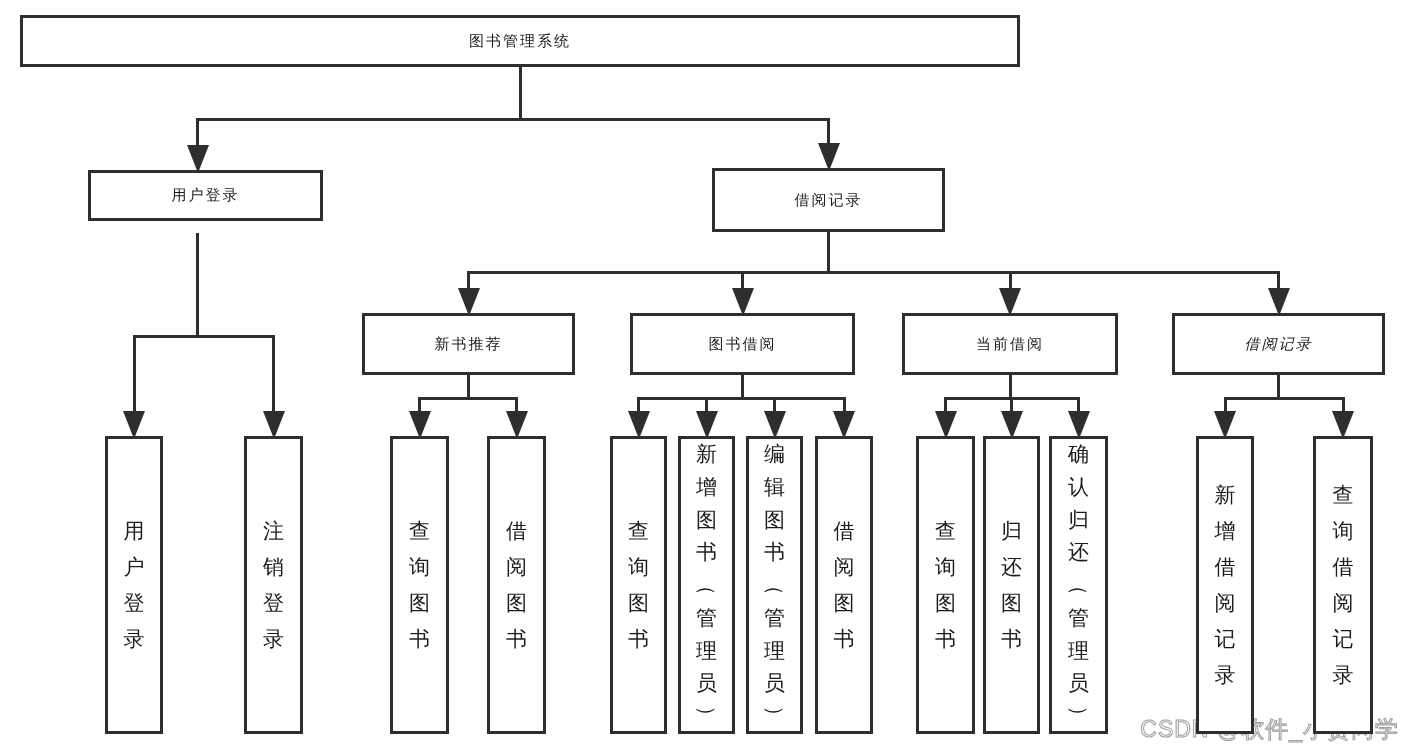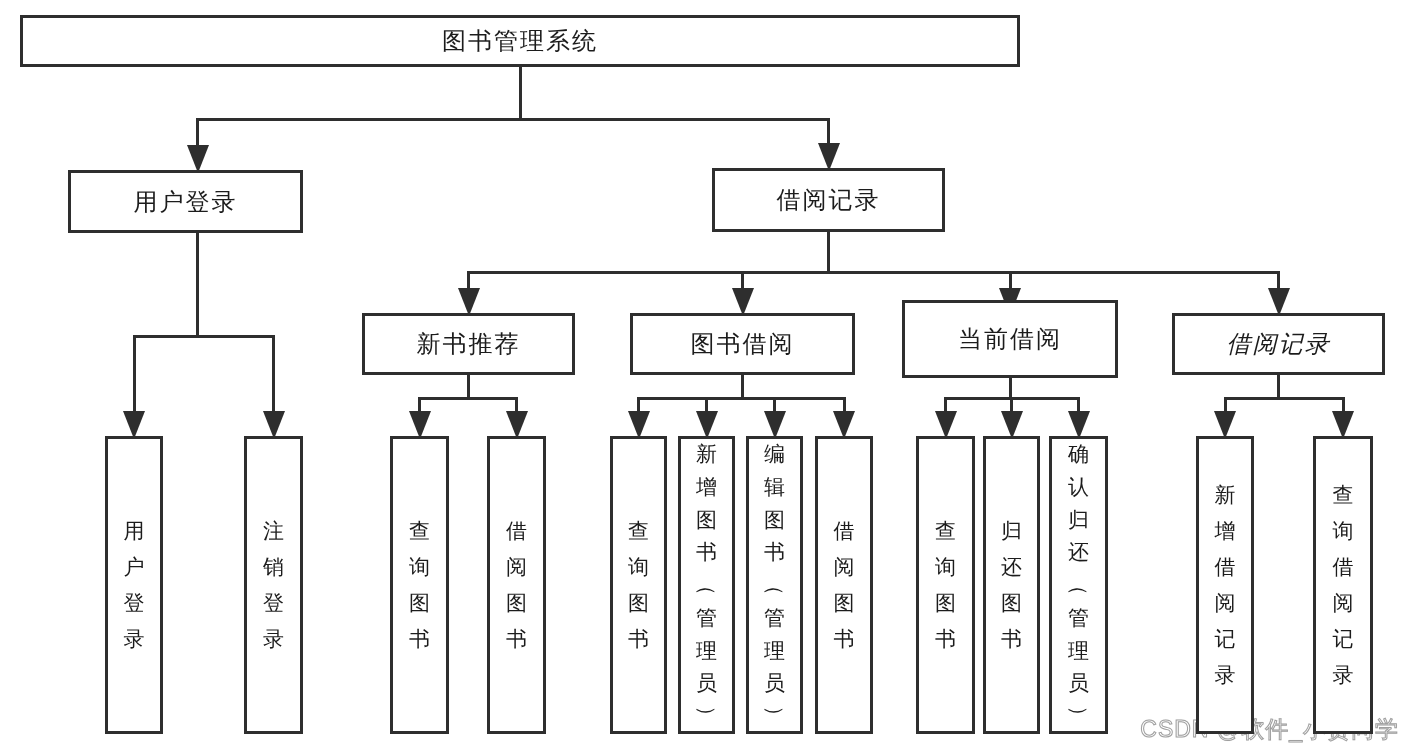--- a/index.html
+++ b/index.html
@@ -1,20 +1,20 @@
 <!DOCTYPE html>
 <html><head>
 <meta charset="utf-8">
 <style>
   html,body{margin:0;padding:0;background:#ffffff;}
   body{font-family:"Liberation Sans","DejaVu Sans",sans-serif;}
   #canvas{position:relative;width:1405px;height:747px;background:#ffffff;overflow:hidden;}
   .box{position:absolute;border:3px solid #2e2e2e;background:#ffffff;box-sizing:border-box;
        display:flex;align-items:center;justify-content:center;}
-  .hlabel{font-size:24px;color:#1c1c1c;letter-spacing:2px;white-space:nowrap;}
+  .hlabel{font-size:15px;color:#1c1c1c;letter-spacing:2px;white-space:nowrap;}
   .vlabel{display:flex;flex-direction:column;align-items:center;justify-content:center;width:100%;height:100%;}
   .vchar{font-size:21px;line-height:22px;height:22px;color:#1c1c1c;display:block;}
   .rot{transform:rotate(90deg);}
   .line{position:absolute;background:#2e2e2e;}
   .arrow{position:absolute;width:0;height:0;
          border-left:11px solid transparent;border-right:11px solid transparent;
          border-top:28px solid #2e2e2e;}
   #watermark{position:absolute;right:6px;bottom:2px;font-size:23px;letter-spacing:1px;
              color:#ffffff;-webkit-text-stroke:1px #9f9f9f;text-shadow:0 0 1px #bbbbbb;white-space:nowrap;}
 </style>
@@ -23,21 +23,21 @@
 
 <div id="canvas">
   <div id="watermark">CSDN @软件_小贺同学</div>
 <div class="box" style="left: 20px; top: 15px; width: 1000px; height: 52px;">
       <span class="hlabel">图书管理系统</span>
     </div>
     <div class="line" style="left: 518.5px; top: 67px; width: 3px; height: 54px;"></div>
     <div class="line" style="left: 196px; top: 118px; width: 634px; height: 3px;"></div>
     <div class="line" style="left: 196px; top: 118px; width: 3px; height: 32px;"></div>
     <div class="arrow" style="left: 186.5px; top: 145px;"></div>
-    <div class="box" style="left: 68px; top: 170px; width: 235px; height: 63px;">
+    <div class="box" style="left: 88px; top: 170px; width: 235px; height: 51px;">
       <span class="hlabel">用户登录</span>
     </div>
     <div class="line" style="left: 196px; top: 233px; width: 3px; height: 105px;"></div>
     <div class="line" style="left: 132.5px; top: 335px; width: 142.5px; height: 3px;"></div>
     <div class="line" style="left: 132.5px; top: 335px; width: 3px; height: 81px;"></div>
     <div class="arrow" style="left: 123px; top: 411px;"></div>
     <div class="box vbox" style="left: 105px; top: 436px; width: 58px; height: 298px;">
       <div class="vlabel" style="gap: 14px;">
         <span class="vchar">用</span>
         <span class="vchar">户</span>
@@ -141,21 +141,21 @@
     <div class="box vbox" style="left: 815px; top: 436px; width: 58px; height: 298px;">
       <div class="vlabel" style="gap: 14px;">
         <span class="vchar">借</span>
         <span class="vchar">阅</span>
         <span class="vchar">图</span>
         <span class="vchar">书</span>
       </div>
     </div>
     <div class="line" style="left: 1008.5px; top: 271px; width: 3px; height: 22px;"></div>
     <div class="arrow" style="left: 999px; top: 288px;"></div>
-    <div class="box" style="left: 902px; top: 300px; width: 216px; height: 78px;">
+    <div class="box" style="left: 902px; top: 313px; width: 216px; height: 62px;">
       <span class="hlabel">当前借阅</span>
     </div>
     <div class="line" style="left: 1008.5px; top: 375px; width: 3px; height: 25px;"></div>
     <div class="line" style="left: 944px; top: 397px; width: 136px; height: 3px;"></div>
     <div class="line" style="left: 944px; top: 397px; width: 3px; height: 19px;"></div>
     <div class="arrow" style="left: 934.5px; top: 411px;"></div>
     <div class="box vbox" style="left: 916px; top: 436px; width: 59px; height: 298px;">
       <div class="vlabel" style="gap: 14px;">
         <span class="vchar">查</span>
         <span class="vchar">询</span>

